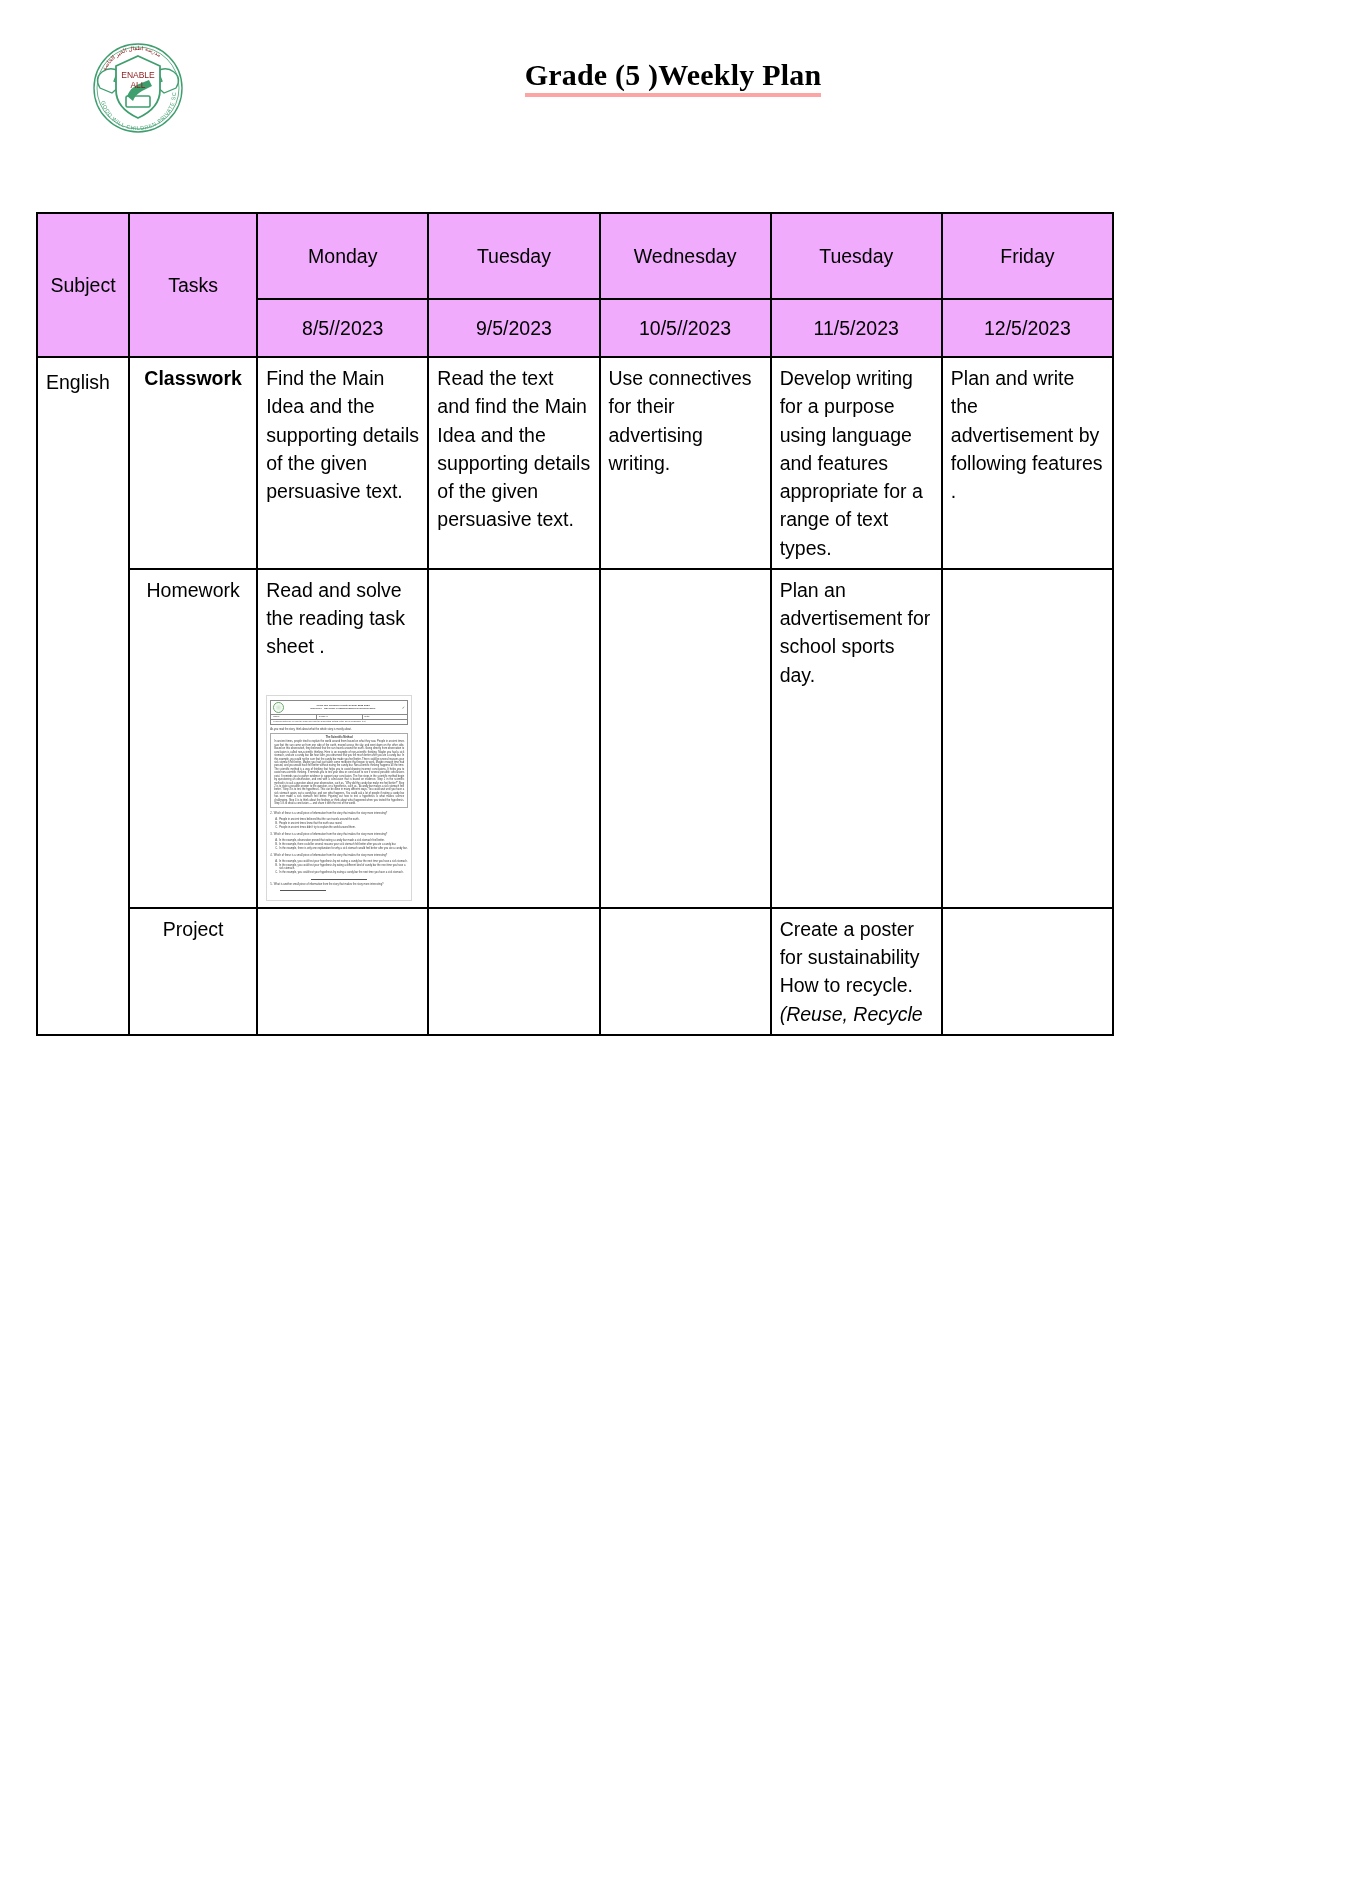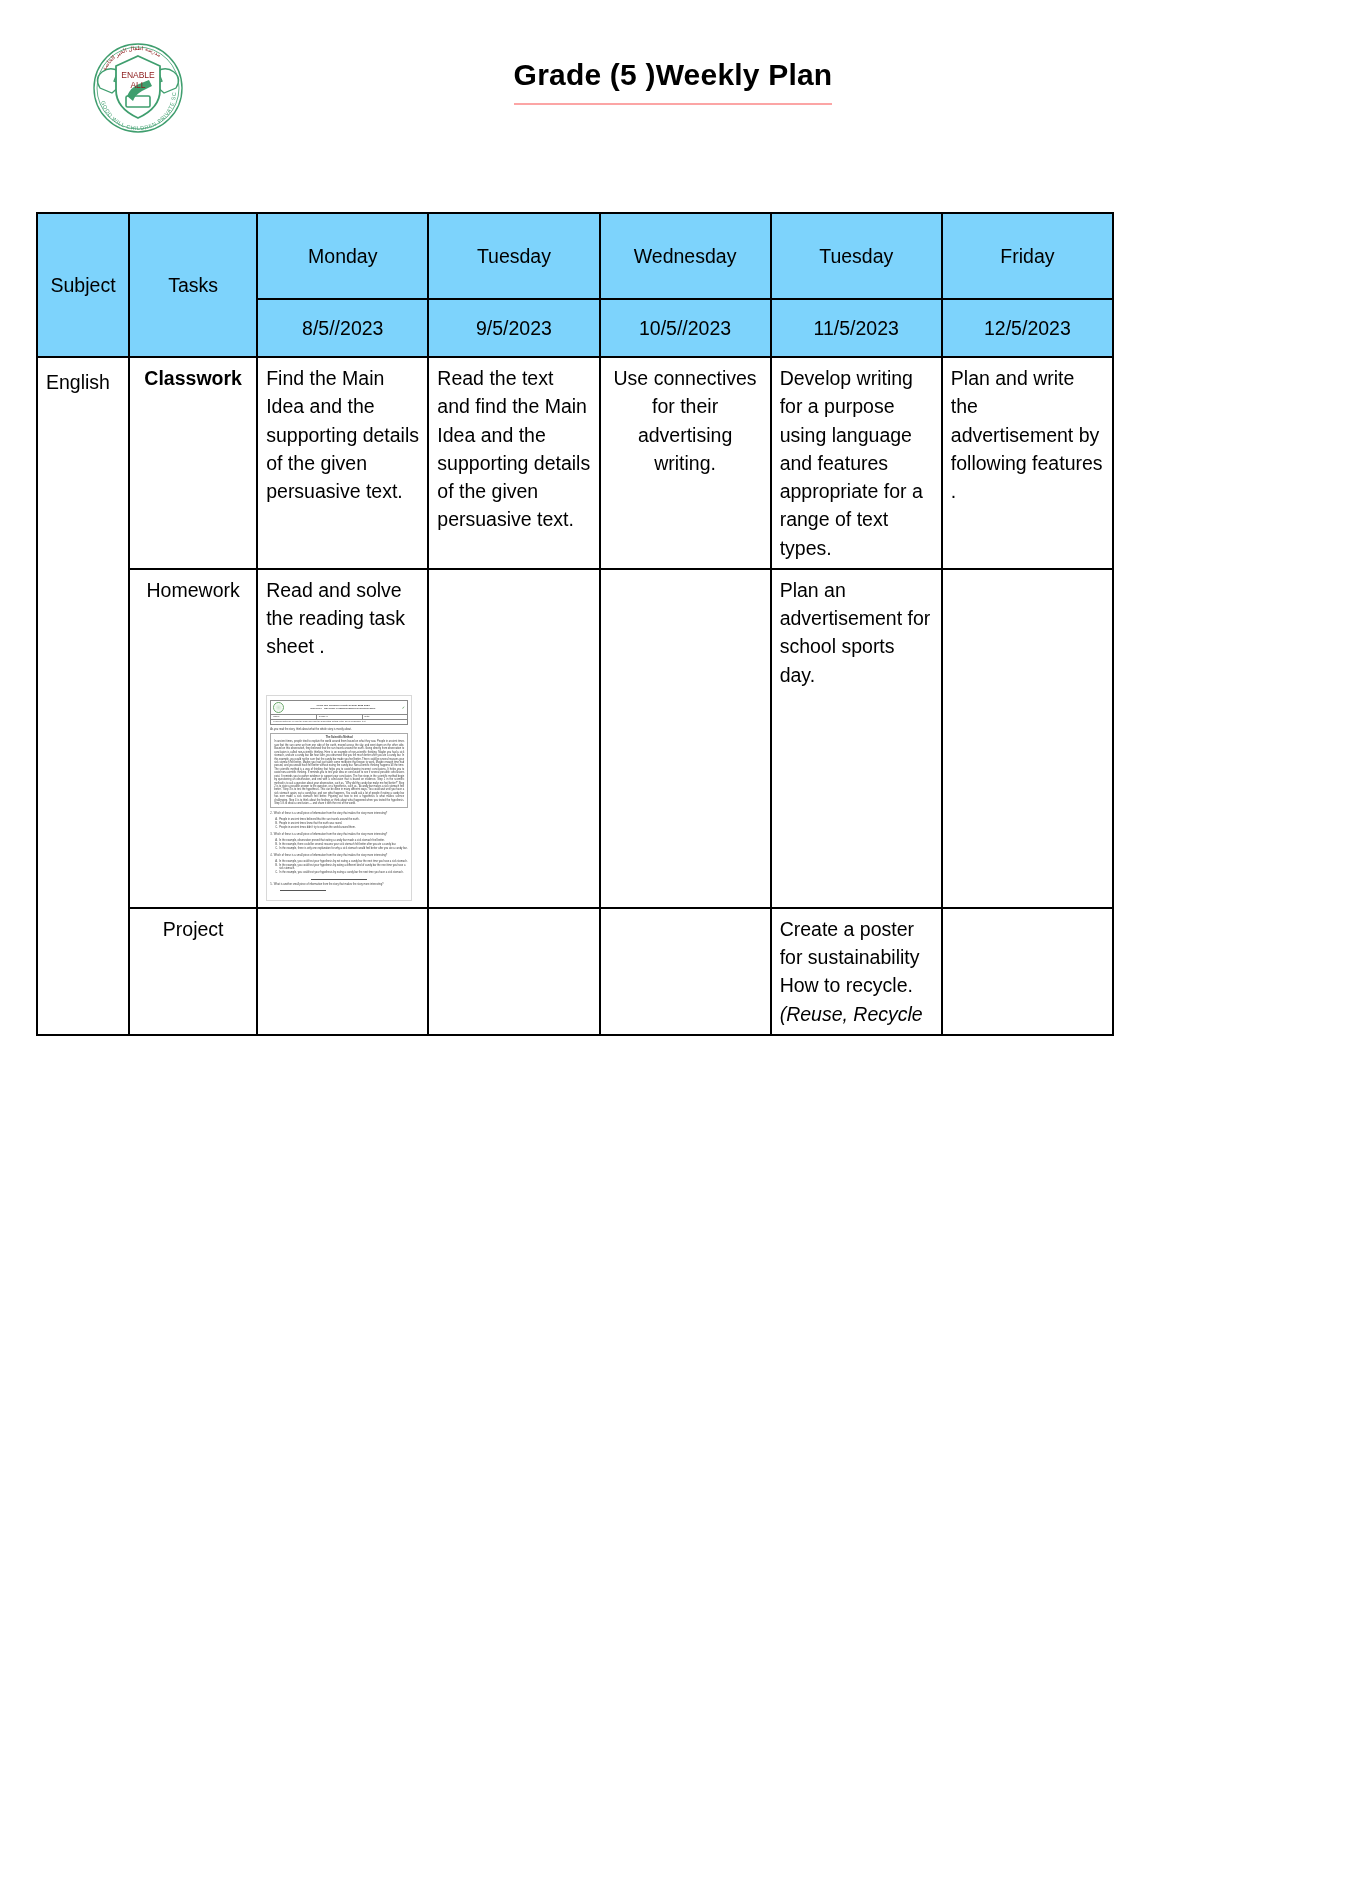--- a/index.html
+++ b/index.html
@@ -35,42 +35,43 @@
     position: absolute;
     left: 0;
     right: 0;
     top: 58px;
     text-align: center;
     font-size: 30px;
     font-weight: bold;
     letter-spacing: 0.2px;
   }
   .doc-title span.inner {
-    border-bottom: 2px solid #fca5a5;
-    padding-bottom: 12px;
+    border-bottom: 4px solid #fca5a5;
+    padding-bottom: 2px;
+    font-family: Liberation Serif, serif;
   }
 
   
   .plan-table {
     position: absolute;
     left: 36px;
     top: 212px;
     border-collapse: collapse;
     table-layout: fixed;
     width: 1078px;
     font-size: 19.5px;
   }
   .plan-table td, .plan-table th {
     border: 2px solid #000000;
     vertical-align: top;
     padding: 6px 8px;
     font-weight: normal;
   }
   .hdr {
-    background: #7dd3fc;
+    background: #f0abfc;
     text-align: center;
     vertical-align: middle !important;
     height: 72px;
     font-size: 19.5px;
   }
   .hdr.daterow {
     height: 44px;
   }
   .col-subject { width: 92px; }
   .col-tasks   { width: 128px; }
@@ -83,21 +84,21 @@
   td.subject-cell {
     text-align: left;
     padding-top: 10px;
   }
   td.task-cell {
     text-align: center;
   }
   td.task-cell.bold { font-weight: bold; }
 
   .cell-pad-classwork { padding-top: 34px; }
-  .cell-pad-mid       { padding-top: 50px; text-align: center; }
+  .cell-pad-mid       { padding-top: 50px; }
   .cell-pad-more      { padding-top: 62px; }
   .cell-pad-fri       { padding-top: 78px; }
   .cell-pad-hw-th     { padding-top: 38px; }
 
   .italic { font-style: italic; }
 
   
   .worksheet-thumb {
     margin-top: 34px;
     width: 138px;

